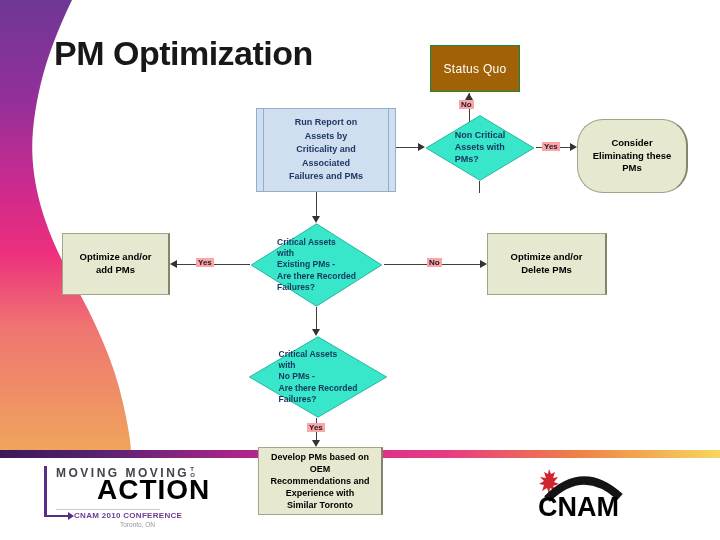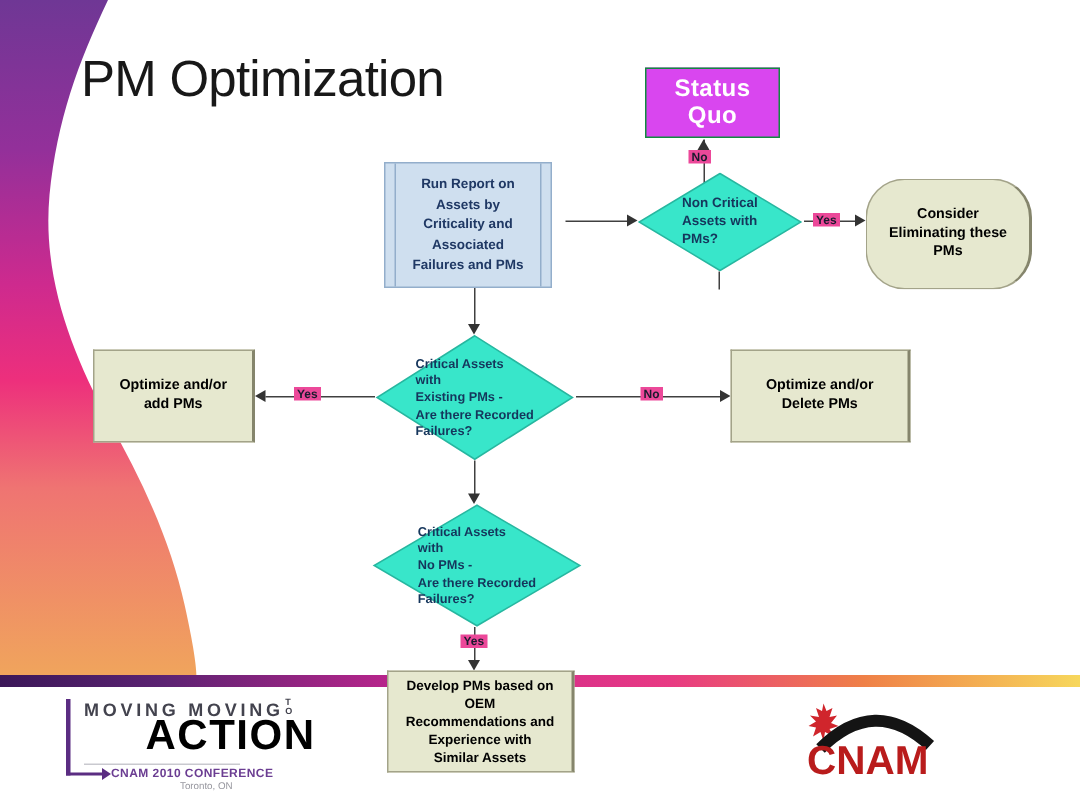--- a/index.html
+++ b/index.html
@@ -8,65 +8,65 @@
     font-family:"Liberation Sans", sans-serif;
   }
   .abs{position:absolute;}
 
   
   #decor{left:0;top:0;width:720px;height:540px;z-index:0;}
 
   
   .title{
     left:54px;top:34px;z-index:3;
-    font-size:34px;font-weight:normal;color:#181818;letter-spacing:-0.5px;
+    font-size:34px;font-weight:bold;color:#181818;letter-spacing:-0.5px;
   }
 
   
   .node{z-index:2;display:flex;align-items:center;justify-content:center;
         text-align:center;white-space:pre-line;box-sizing:border-box;}
-  .green-box{background:#d946ef;border:1px solid #108a3f;color:#ffffff;
-             font-weight:bold;font-size:16px;letter-spacing:0.3px;}
+  .green-box{background:#a16207;border:1px solid #108a3f;color:#ffffff;
+             font-weight:normal;font-size:12px;letter-spacing:0.3px;}
   .blue-box{background:#cfdfef;border:1px solid #93aecb;color:#1f3864;
             font-weight:bold;font-size:9px;line-height:1.5;}
   .blue-box::before,.blue-box::after{
     content:"";position:absolute;top:0;bottom:0;width:1px;background:#93aecb;}
   .blue-box::before{left:6px;} .blue-box::after{right:6px;}
   .beige-box{background:#e6e8cf;border:1px solid #a3a389;border-right:2px solid #85856c;
              color:#000000;font-weight:bold;font-size:9.5px;line-height:1.35;}
   .diamond-wrap{z-index:2;}
   .diamond-wrap svg{position:absolute;left:0;top:0;width:100%;height:100%;}
   .diamond-label{position:absolute;inset:0;display:flex;align-items:center;justify-content:center;
                  text-align:left;white-space:pre-line;color:#15365c;font-weight:bold;
                  font-size:8.5px;line-height:1.3;z-index:2;}
   .hline{height:1px;background:#404040;z-index:1;}
   .vline{width:1px;background:#404040;z-index:1;}
   .ah{width:0;height:0;z-index:1;}
   .ah-up{border-left:4px solid transparent;border-right:4px solid transparent;border-bottom:7px solid #333;}
   .ah-down{border-left:4px solid transparent;border-right:4px solid transparent;border-top:7px solid #333;}
   .ah-left{border-top:4px solid transparent;border-bottom:4px solid transparent;border-right:7px solid #333;}
   .ah-right{border-top:4px solid transparent;border-bottom:4px solid transparent;border-left:7px solid #333;}
-  .edge-label{z-index:3;background:#ec4899;color:#1a1a2e;font-weight:bold;font-size:8px;padding:0 2px;}
+  .edge-label{z-index:3;background:#fca5a5;color:#1a1a2e;font-weight:bold;font-size:8px;padding:0 2px;}
 
   
   .mp-vline{left:44px;top:466px;width:3px;height:51px;background:#5b2d82;z-index:2;}
   .mp-hline{left:44px;top:515px;width:24px;height:2px;background:#5b2d82;z-index:2;}
   .mp-arrow{left:68px;top:512px;border-top:4px solid transparent;border-bottom:4px solid transparent;
             border-left:6px solid #5b2d82;z-index:2;}
   .mp-top{left:56px;top:466px;font-size:12px;letter-spacing:2.5px;color:#43434e;font-weight:600;z-index:2;}
   .to-stack{display:inline-block;width:7px;font-size:6px;line-height:1;letter-spacing:0;
             word-break:break-all;vertical-align:top;margin-left:1px;font-weight:700;color:#43434e;}
   .mp-main{left:53px;top:474px;font-size:28px;font-weight:800;color:#000000;letter-spacing:1px;z-index:2;margin-left:44px;}
   .mp-rule{left:56px;top:509px;width:104px;height:1px;background:#c9c9cf;z-index:2;}
   .mp-sub{left:74px;top:511px;font-size:8px;font-weight:bold;color:#6b3d92;letter-spacing:0.3px;z-index:2;}
   .mp-city{left:120px;top:521px;font-size:6.5px;color:#97979f;z-index:2;}
 
   
   .cnam-art{left:535px;top:461px;width:100px;height:42px;z-index:2;}
-  .cnam-word{left:538px;top:492px;font-size:27px;font-weight:800;color:#b91c1c;letter-spacing:0;z-index:3;}
+  .cnam-word{left:538px;top:492px;font-size:27px;font-weight:800;color:#000000;letter-spacing:0;z-index:3;}
   .cnam-name{left:628px;top:495px;font-size:10.5px;font-weight:bold;color:#d0252c;line-height:1.25;z-index:2;margin-top:44px;}
 </style>
 </head>
 <body>
 
 <svg class="abs" id="decor" viewBox="0 0 720 540" xmlns="http://www.w3.org/2000/svg">
   <defs>
     <linearGradient id="swooshGrad" x1="0" y1="0" x2="0" y2="1">
       <stop offset="0" stop-color="#6f3795"></stop>
       <stop offset="0.22" stop-color="#93309a"></stop>
@@ -89,21 +89,21 @@
 </svg>
 
 <div class="abs title">PM Optimization</div>
 
 <div class="abs node green-box" style="left:430px;top:45px;width:90px;height:47px;">Status Quo</div>
 
 <div class="abs vline" style="left:469px;top:93px;height:29px;"></div>
 <div class="abs ah ah-up" style="left:465px;top:93px;"></div>
 <div class="abs edge-label" style="left:459px;top:100px;">No</div>
 
-<div class="abs node blue-box" style="left:256px;top:108px;width:112px;height:84px;">Run Report on
+<div class="abs node blue-box" style="left:256px;top:108px;width:140px;height:84px;">Run Report on
 Assets by
 Criticality and
 Associated
 Failures and PMs</div>
 
 <div class="abs hline" style="left:377px;top:147px;width:42px;"></div>
 <div class="abs ah ah-right" style="left:418px;top:143px;"></div>
 
 <div class="abs diamond-wrap" style="left:425px;top:115px;width:110px;height:66px;">
   <svg viewBox="0 0 100 100" preserveAspectRatio="none">
@@ -167,21 +167,21 @@
 </div>
 
 <div class="abs vline" style="left:316px;top:418px;height:23px;"></div>
 <div class="abs edge-label" style="left:307px;top:423px;">Yes</div>
 <div class="abs ah ah-down" style="left:312px;top:440px;"></div>
 
 <div class="abs node beige-box" style="left:258px;top:447px;width:125px;height:68px;font-size:9px;">Develop PMs based on
 OEM
 Recommendations and
 Experience with
-Similar Assets</div>
+Similar Toronto</div>
 
 <div class="abs mp-vline"></div>
 <div class="abs mp-hline"></div>
 <div class="abs ah mp-arrow"></div>
 <div class="abs mp-top"><span>MOVING MOVING</span><span class="to-stack">TO</span></div>
 <div class="abs mp-main">ACTION</div>
 <div class="abs mp-rule"></div>
 <div class="abs mp-sub">CNAM 2010 CONFERENCE</div>
 <div class="abs mp-city">Toronto, ON</div>
 

